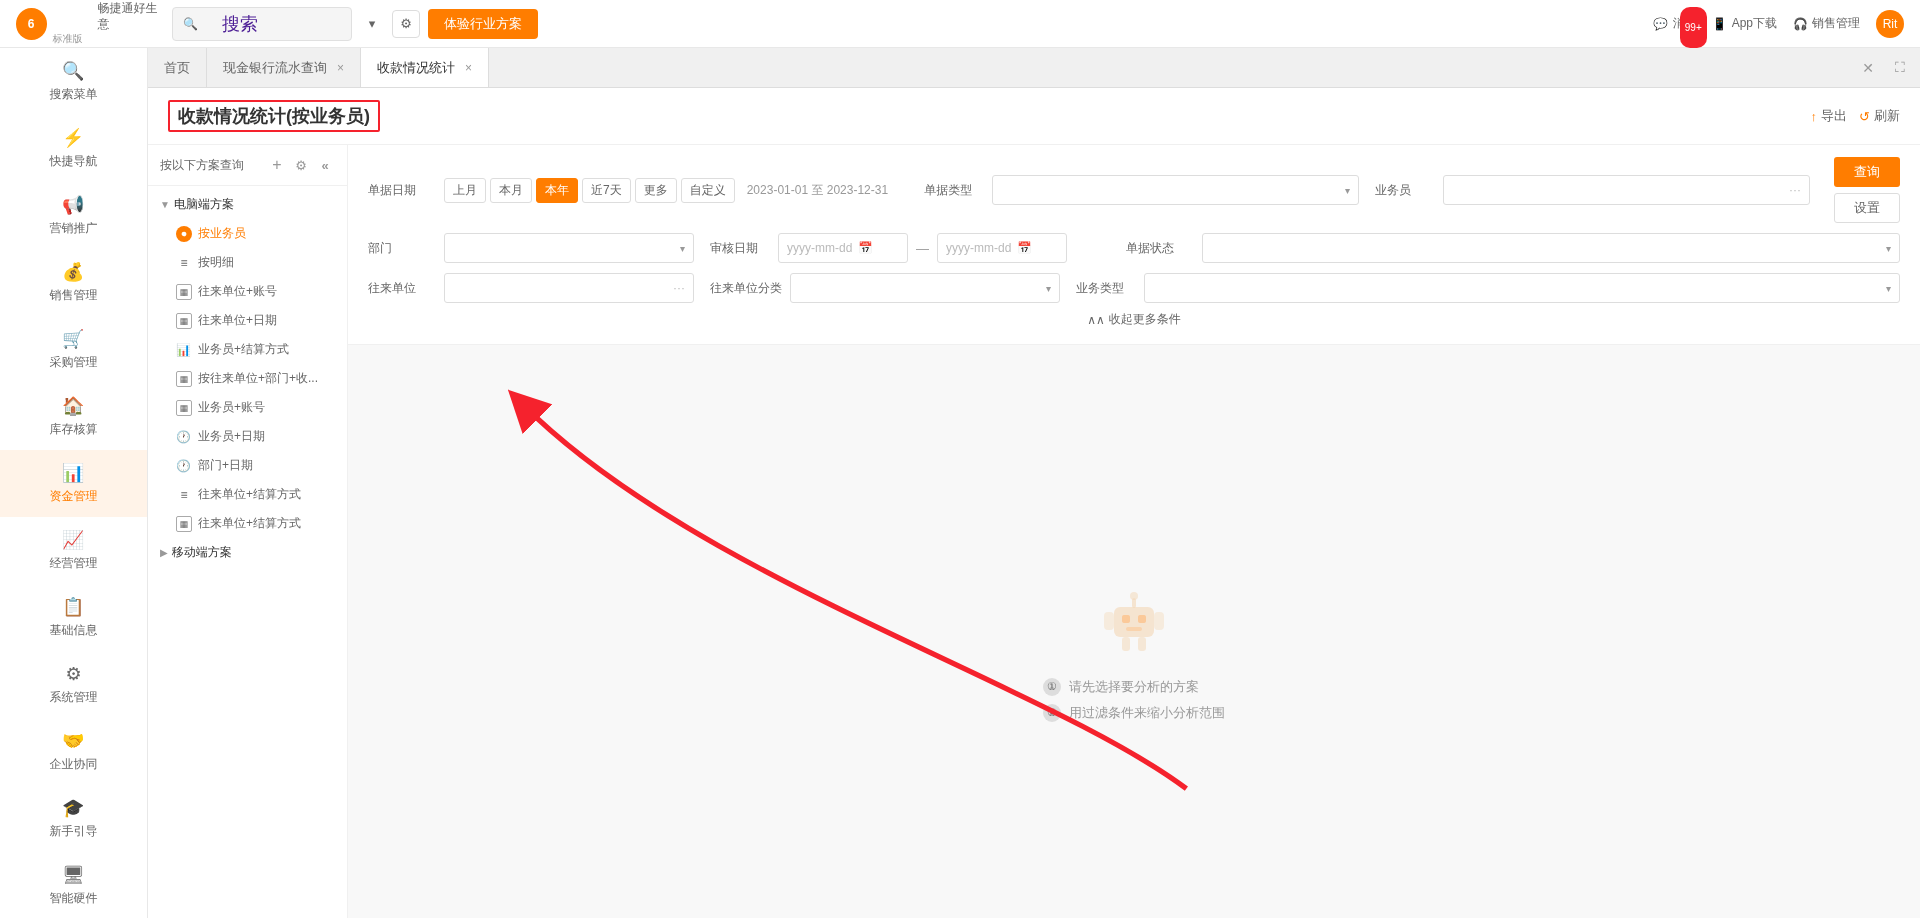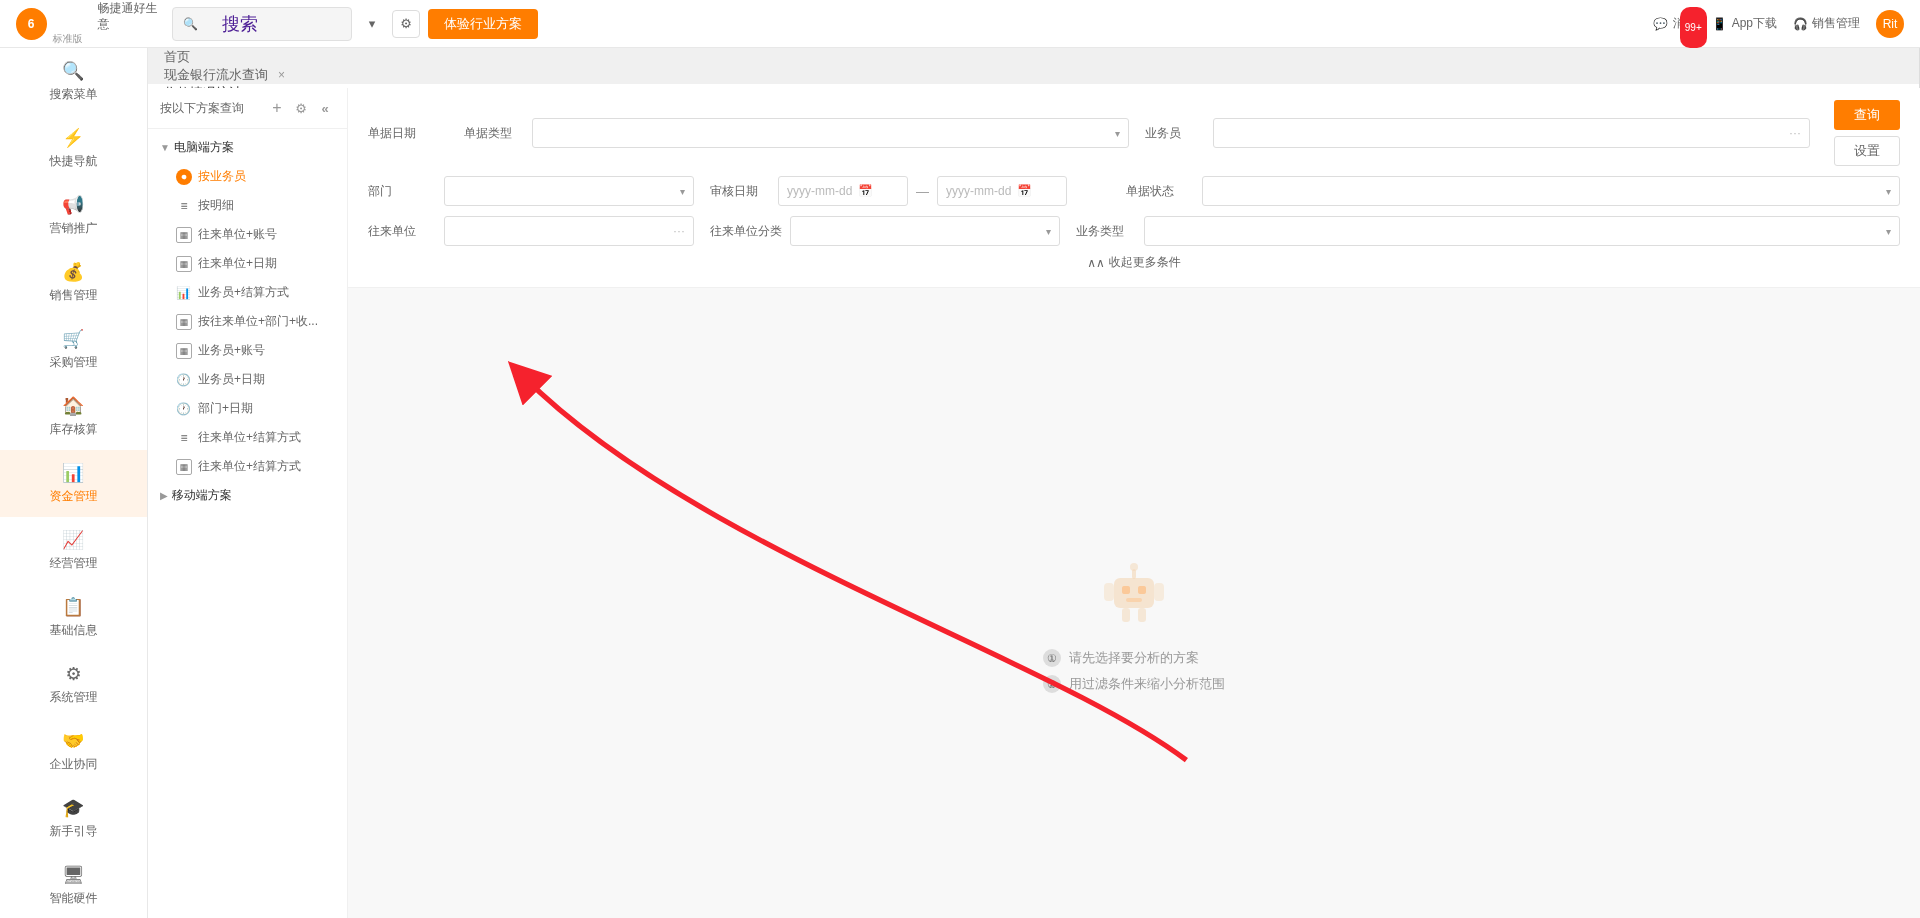--- a/index.html
+++ b/index.html
@@ -145,21 +145,20 @@
     }
 
     
     .tab-bar {
       height: 40px;
       background: #f0f0f0;
       display: flex;
       align-items: stretch;
       border-bottom: 1px solid #ddd;
       flex-shrink: 0;
-      flex-direction: column;
     }
     .tab-item {
       display: flex;
       align-items: center;
       padding: 0 16px;
       gap: 6px;
       font-size: 13px;
       color: #666;
       cursor: pointer;
       border-right: 1px solid #ddd;
@@ -629,20 +628,33 @@
         <span class="tab-close">×</span>
       </div>
       <div class="tab-bar-actions">
         <div class="tab-action-btn">✕</div>
         <div class="tab-action-btn">⛶</div>
       </div>
     </div>
 
     <div class="page-content">
 
+      <div class="page-header">
+        <div class="page-title" style="border: 2px solid #f5222d;">收款情况统计(按业务员)</div>
+        <div class="page-actions">
+          <div class="page-action-btn">
+            <span class="icon" style="color:#ff7d00;">↑</span>
+            <span>导出</span>
+          </div>
+          <div class="page-action-btn">
+            <span class="icon" style="color:#ff7d00;">↺</span>
+            <span>刷新</span>
+          </div>
+        </div>
+      </div>
 
       <div class="content-body">
 
         <div class="left-panel">
           <div class="left-panel-header">
             <span>按以下方案查询</span>
             <div class="left-panel-actions">
               <div class="left-panel-action-btn" style="font-size:16px;color:#999;">+</div>
               <div class="left-panel-action-btn">⚙</div>
               <div class="left-panel-action-btn" style="font-weight:bold;">«</div>
@@ -710,20 +722,29 @@
 
         <div class="right-panel">
 
           <div class="filter-section">
 
             <div class="filter-row-group">
               <div class="filter-rows-content">
 
                 <div class="filter-row">
                   <span class="filter-label">单据日期</span>
+                  <div class="filter-date-group">
+                    <button class="date-quick-btn">上月</button>
+                    <button class="date-quick-btn">本月</button>
+                    <button class="date-quick-btn active">本年</button>
+                    <button class="date-quick-btn">近7天</button>
+                    <button class="date-quick-btn">更多</button>
+                    <button class="date-quick-btn">自定义</button>
+                    <span class="date-range-text">2023-01-01 至 2023-12-31</span>
+                  </div>
 
                   <div style="flex:1;display:flex;align-items:center;gap:8px;margin-left:20px;">
                     <span class="filter-label">单据类型</span>
                     <div class="filter-input" style="min-width:180px;flex:1;">
                       <span style="color:#bbb;"></span>
                       <span class="arrow">▾</span>
                     </div>
                   </div>
 
                   <div style="flex:1;display:flex;align-items:center;gap:8px;">

